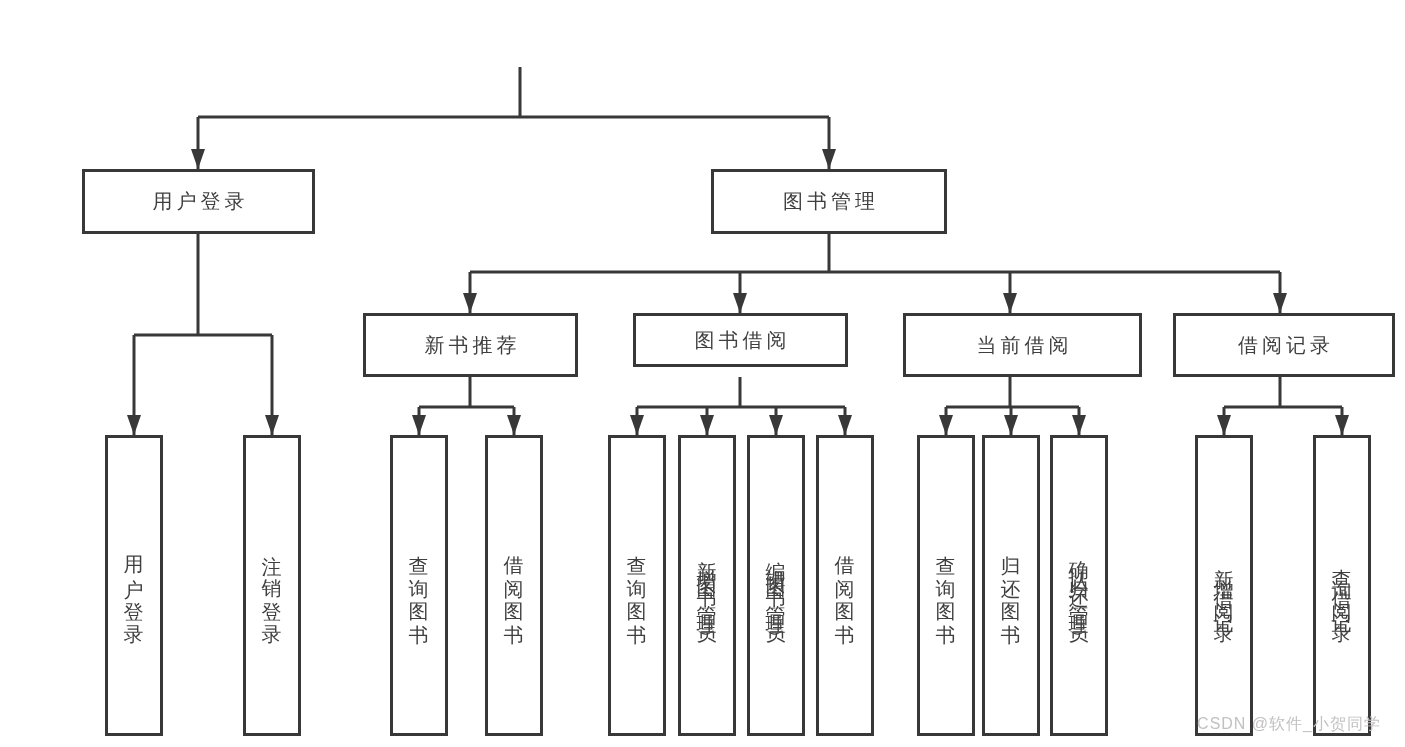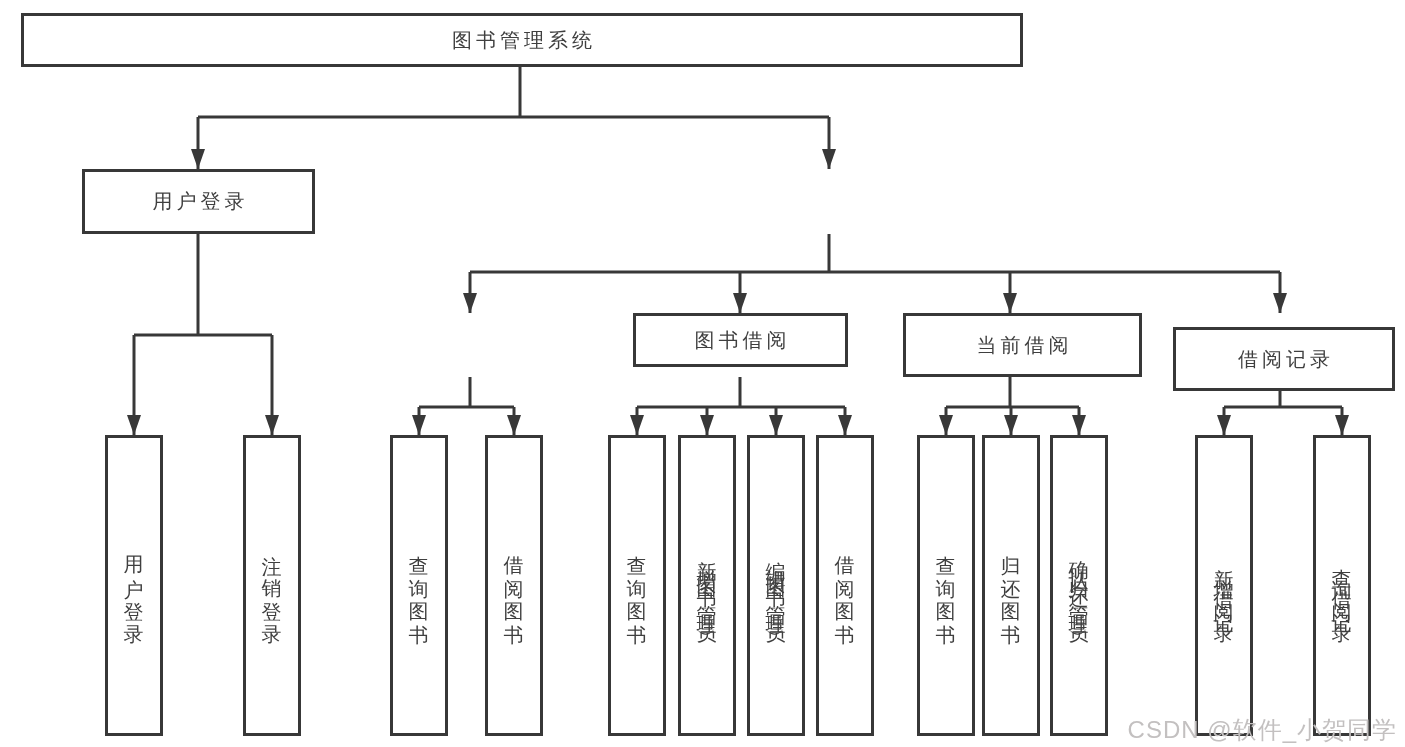--- a/index.html
+++ b/index.html
@@ -27,22 +27,22 @@
     display:flex; align-items:center; justify-content:center;
   }
   .vtext {
     writing-mode:vertical-lr; text-orientation:mixed;
     color:var(--text); font-size:20px; line-height:1; white-space:nowrap;
   }
   .s4 { letter-spacing:23px; }
   .s6 { letter-spacing:11px; }
   .s9 { letter-spacing:9px; }
   .watermark {
-    position:absolute; z-index:3; right:8px; top:714px;
-    color:var(--watermark); font-size:24px; letter-spacing:1px; white-space:nowrap;
+    position:absolute; z-index:3; right:24px; top:714px;
+    color:var(--watermark); font-size:16px; letter-spacing:1px; white-space:nowrap;
   }
 </style>
 </head>
 <body>
 
 <div class="canvas">
 
   <svg class="connectors" width="1405" height="747" viewBox="0 0 1405 747" xmlns="http://www.w3.org/2000/svg">
     <defs>
       <marker id="arr" markerUnits="userSpaceOnUse" markerWidth="22" markerHeight="16" refX="20" refY="7" orient="auto">
@@ -72,35 +72,38 @@
     <line x1="707" y1="407" x2="707" y2="435" marker-end="url(#arr)"></line>
     <line x1="776" y1="407" x2="776" y2="435" marker-end="url(#arr)"></line>
     <line x1="845" y1="407" x2="845" y2="435" marker-end="url(#arr)"></line>
     <line x1="946" y1="407" x2="946" y2="435" marker-end="url(#arr)"></line>
     <line x1="1011" y1="407" x2="1011" y2="435" marker-end="url(#arr)"></line>
     <line x1="1079" y1="407" x2="1079" y2="435" marker-end="url(#arr)"></line>
     <line x1="1224" y1="407" x2="1224" y2="435" marker-end="url(#arr)"></line>
     <line x1="1342" y1="407" x2="1342" y2="435" marker-end="url(#arr)"></line>
   </svg>
 
-  <div class="node" style="left:21px;top:13px;width:1002px;height:54px">
-    <span>图书管理系统</span>
-  </div>
 
   <div class="node" style="left:82px;top:169px;width:233px;height:65px">
     <span>用户登录</span>
   </div>
+  <div class="node" style="left:711px;top:169px;width:236px;height:65px">
+    <span>图书管理</span>
+  </div>
 
+  <div class="node" style="left:363px;top:313px;width:215px;height:64px">
+    <span>新书推荐</span>
+  </div>
   <div class="node" style="left:633px;top:313px;width:215px;height:54px">
     <span>图书借阅</span>
   </div>
   <div class="node" style="left:903px;top:313px;width:239px;height:64px">
     <span>当前借阅</span>
   </div>
-  <div class="node" style="left:1173px;top:327px;width:222px;height:64px">
+  <div class="node" style="left:1173px;top:313px;width:222px;height:64px">
     <span>借阅记录</span>
   </div>
 
   <div class="leaf" style="left:105px">
     <span class="vtext s4">用户登录</span>
   </div>
   <div class="leaf" style="left:243px">
     <span class="vtext s4">注销登录</span>
   </div>
 

